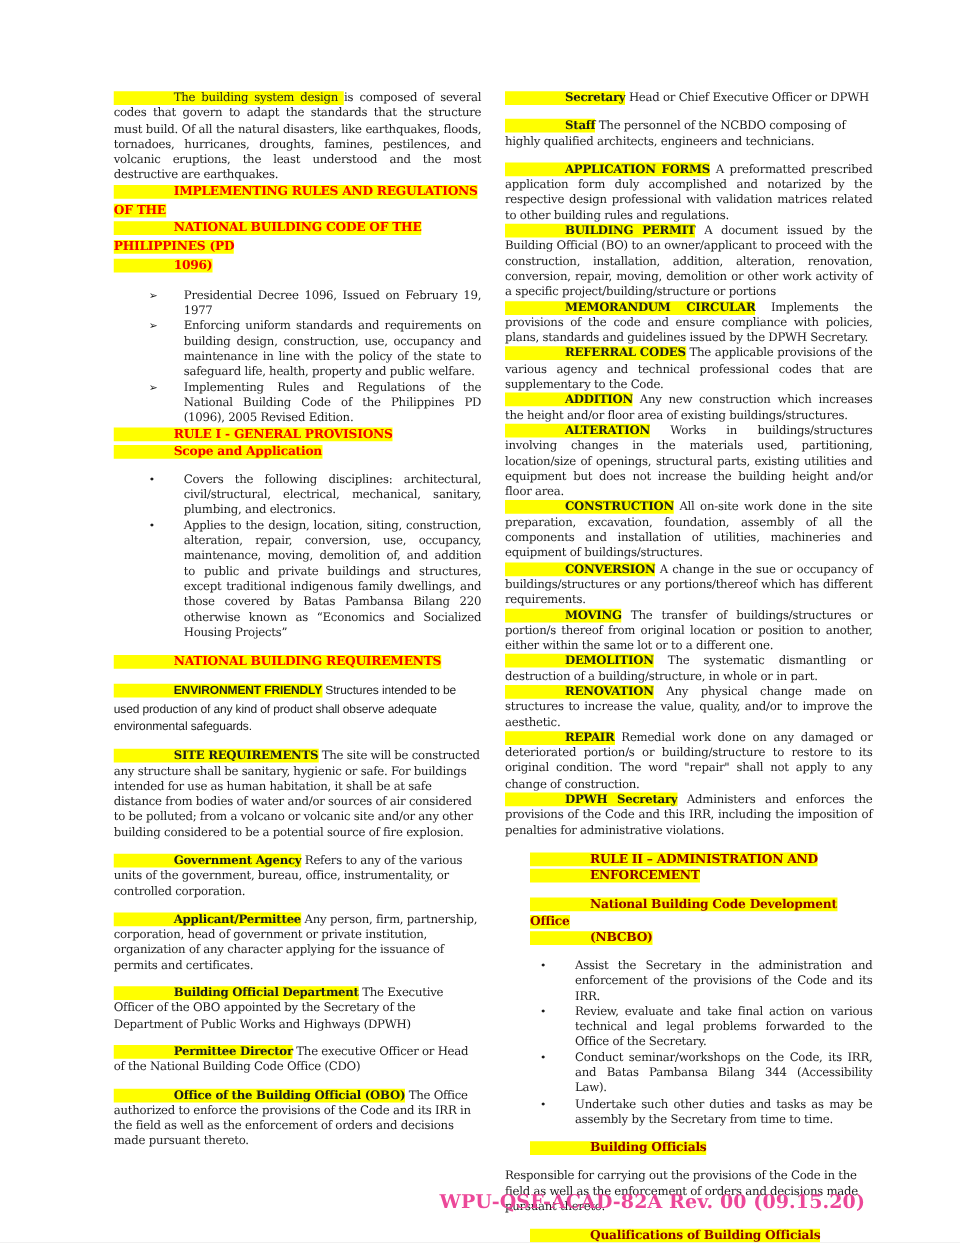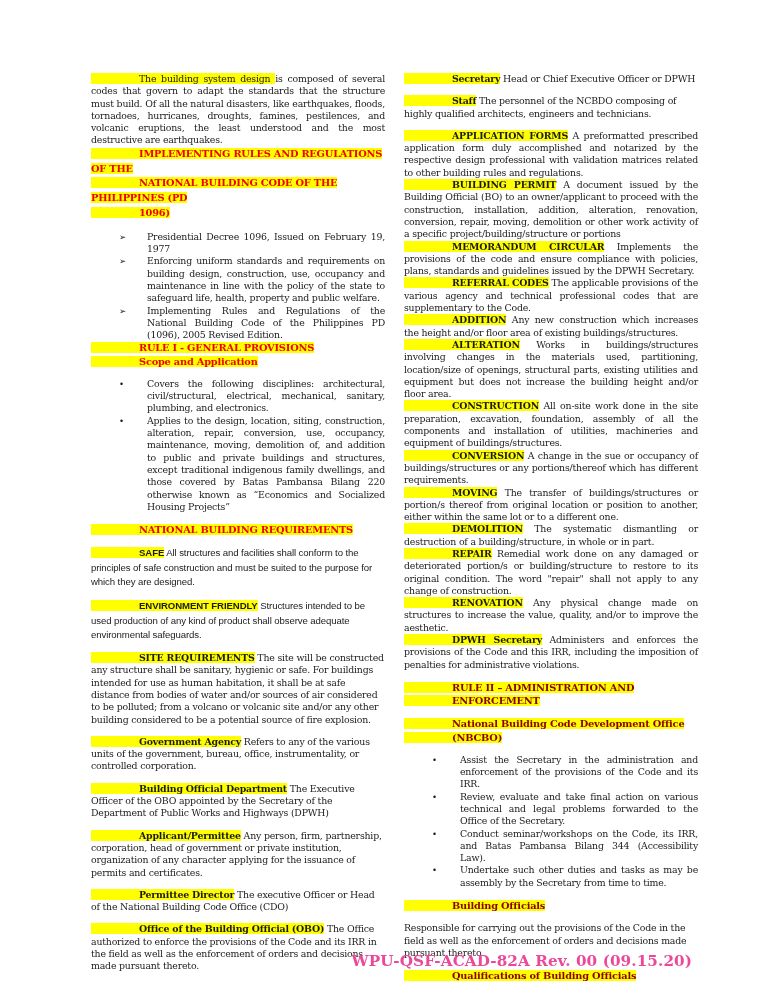--- a/index.html
+++ b/index.html
@@ -22,21 +22,21 @@
   .b  { font-weight:bold; }
 
   .heading {
     font-family:"DejaVu Serif", serif; font-weight:bold;
     font-size:9.8px; line-height:13.2px; letter-spacing:-0.2px;
     margin:0 0 10px 0;
   }
   .heading.tight { margin-bottom:0; }
   .heading.spaced { line-height:14.8px; }
   .heading.red { color:var(--red,#F00000); }
-  .heading.dark { color:var(--darkred,#8B0000); }
+  .heading.dark { color:var(--darkred,#8B0000);margin-left:20px; }
 
   ul.bullets { list-style:none; margin:0 0 10px 0; padding:0; }
   ul.bullets.tight { margin-bottom:0; }
   ul.bullets li {
     position:relative; padding-left:56px; text-align:justify;
     font-family:"DejaVu Serif", serif; font-size:9.4px; line-height:12.3px; letter-spacing:-0.2px;
   }
   ul.bullets li .marker {
     position:absolute; left:28px; top:0;
     font-family:"DejaVu Sans", sans-serif; font-size:8.6px;
@@ -61,44 +61,43 @@
           <li><span class="marker">➢</span><span>Presidential Decree 1096, Issued on February 19, 1977</span></li>
           <li><span class="marker">➢</span><span>Enforcing uniform standards and requirements on building design, construction, use, occupancy and maintenance in line with the policy of the state to safeguard life, health, property and public welfare.</span></li>
           <li><span class="marker">➢</span><span>Implementing Rules and Regulations of the National Building Code of the Philippines PD (1096), 2005 Revised Edition.</span></li>
         </ul>
         <p class="heading red"><span class="hl">RULE I - GENERAL PROVISIONS</span><br><span class="hl">Scope and Application</span></p>
         <ul class="bullets">
           <li><span class="marker">•</span><span>Covers the following disciplines: architectural, civil/structural, electrical, mechanical, sanitary, plumbing, and electronics.</span></li>
           <li><span class="marker">•</span><span>Applies to the design, location, siting, construction, alteration, repair, conversion, use, occupancy, maintenance, moving, demolition of, and addition to public and private buildings and structures, except traditional indigenous family dwellings, and those covered by Batas Pambansa Bilang 220 otherwise known as “Economics and Socialized Housing Projects”</span></li>
         </ul>
         <p class="heading red"><span class="hl">NATIONAL BUILDING REQUIREMENTS</span></p>
-        <p class="para sans"><span class="hl b">SAFE</span><span> All structures and facilities shall conform to the principles of safe construction and must be suited to the purpose for which they are designed.</span></p>
         <p class="para sans"><span class="hl b">ENVIRONMENT FRIENDLY</span><span>  Structures intended to be used production of any kind of product shall observe adequate environmental safeguards.</span></p>
         <p class="para serif"><span class="hl b">SITE REQUIREMENTS</span><span>  The site will be constructed any structure shall be sanitary, hygienic or safe. For buildings intended for use as human habitation, it shall be at safe distance from bodies of water and/or sources of air considered to be polluted; from a volcano or volcanic site and/or any other building considered to be a potential source of fire explosion.</span></p>
         <p class="para serif"><span class="hl b">Government Agency</span><span> Refers to any of the various units of the government, bureau, office, instrumentality, or controlled corporation.</span></p>
+        <p class="para serif"><span class="hl b">Applicant/Permittee</span><span> Any person, firm, partnership, corporation, head of government or private institution, organization of any character applying for the issuance of permits and certificates.</span></p>
         <p class="para serif"><span class="hl b">Building Official Department</span><span> The Executive Officer of the OBO appointed by the Secretary of the Department of Public Works and Highways (DPWH)</span></p>
-        <p class="para serif"><span class="hl b">Applicant/Permittee</span><span> Any person, firm, partnership, corporation, head of government or private institution, organization of any character applying for the issuance of permits and certificates.</span></p>
         <p class="para serif"><span class="hl b">Permittee Director</span><span> The executive Officer or Head of the National Building Code Office (CDO)</span></p>
         <p class="para serif"><span class="hl b">Office of the Building Official (OBO)</span><span> The Office authorized to enforce the provisions of the Code and its IRR in the field as well as the enforcement of orders and decisions made pursuant thereto.</span></p>
       </div>
     <div class="col" id="col-right">
         <p class="para serif"><span class="hl b">Secretary</span><span> Head or Chief Executive Officer or DPWH</span></p>
         <p class="para serif"><span class="hl b">Staff</span><span> The personnel of the NCBDO composing of highly qualified architects, engineers and technicians.</span></p>
         <p class="para serif justify tight"><span class="hl b">APPLICATION FORMS</span><span> A preformatted prescribed application form duly accomplished and notarized by the respective design professional with validation matrices related to other building rules and regulations.</span></p>
         <p class="para serif justify tight"><span class="hl b"> BUILDING PERMIT</span><span> A document issued by the Building Official (BO) to an owner/applicant to proceed with the construction, installation, addition, alteration, renovation, conversion, repair, moving, demolition or other work activity of a specific project/building/structure or portions</span></p>
         <p class="para serif justify tight"><span class="hl b">MEMORANDUM CIRCULAR</span><span> Implements the provisions of the code and ensure compliance with policies, plans, standards and guidelines issued by the DPWH Secretary.</span></p>
         <p class="para serif justify tight"><span class="hl b">REFERRAL CODES</span><span> The applicable provisions of the various agency and technical professional codes that are supplementary to the Code.</span></p>
         <p class="para serif justify tight"><span class="hl b">ADDITION</span><span> Any new construction which increases the height and/or floor area of existing buildings/structures.</span></p>
         <p class="para serif justify tight"><span class="hl b">ALTERATION</span><span> Works in buildings/structures involving changes in the materials used, partitioning, location/size of openings, structural parts, existing utilities and equipment but does not increase the building height and/or floor area.</span></p>
         <p class="para serif justify tight"><span class="hl b">CONSTRUCTION</span><span> All on-site work done in the site preparation, excavation, foundation, assembly of all the components and installation of utilities, machineries and equipment of buildings/structures.</span></p>
         <p class="para serif justify tight"><span class="hl b">CONVERSION</span><span> A change in the sue or occupancy of buildings/structures or any portions/thereof which has different requirements.</span></p>
         <p class="para serif justify tight"><span class="hl b">MOVING</span><span> The transfer of buildings/structures or portion/s thereof from original location or position to another, either within the same lot or to a different one.</span></p>
         <p class="para serif justify tight"><span class="hl b">DEMOLITION</span><span> The systematic dismantling or destruction of a building/structure, in whole or in part.</span></p>
+        <p class="para serif justify tight"><span class="hl b">RENOVATION</span><span> Any physical change made on structures to increase the value, quality, and/or to improve the aesthetic.</span></p>
         <p class="para serif justify tight"><span class="hl b">REPAIR</span><span> Remedial work done on any damaged or deteriorated portion/s or building/structure to restore to its original condition. The word "repair" shall not apply to any change of construction.</span></p>
-        <p class="para serif justify tight"><span class="hl b">RENOVATION</span><span> Any physical change made on structures to increase the value, quality, and/or to improve the aesthetic.</span></p>
         <p class="para serif justify"><span class="hl b">DPWH Secretary</span><span> Administers and enforces the provisions of the Code and this IRR, including the imposition of penalties for administrative violations.</span></p>
         <p class="heading dark"><span class="hl">RULE II – ADMINISTRATION AND</span><br><span class="hl">ENFORCEMENT</span></p>
         <p class="heading dark"><span class="hl">National Building Code Development Office</span><br><span class="hl">(NBCBO)</span></p>
         <ul class="bullets">
           <li><span class="marker">•</span><span>Assist the Secretary in the administration and enforcement of the provisions of the Code and its IRR.</span></li>
           <li><span class="marker">•</span><span>Review, evaluate and take final action on various technical and legal problems forwarded to the Office of the Secretary.</span></li>
           <li><span class="marker">•</span><span>Conduct seminar/workshops on the Code, its IRR, and Batas Pambansa Bilang 344 (Accessibility Law).</span></li>
           <li><span class="marker">•</span><span>Undertake such other duties and tasks as may be assembly by the Secretary from time to time.</span></li>
         </ul>
         <p class="heading dark"><span class="hl">Building Officials</span></p>

